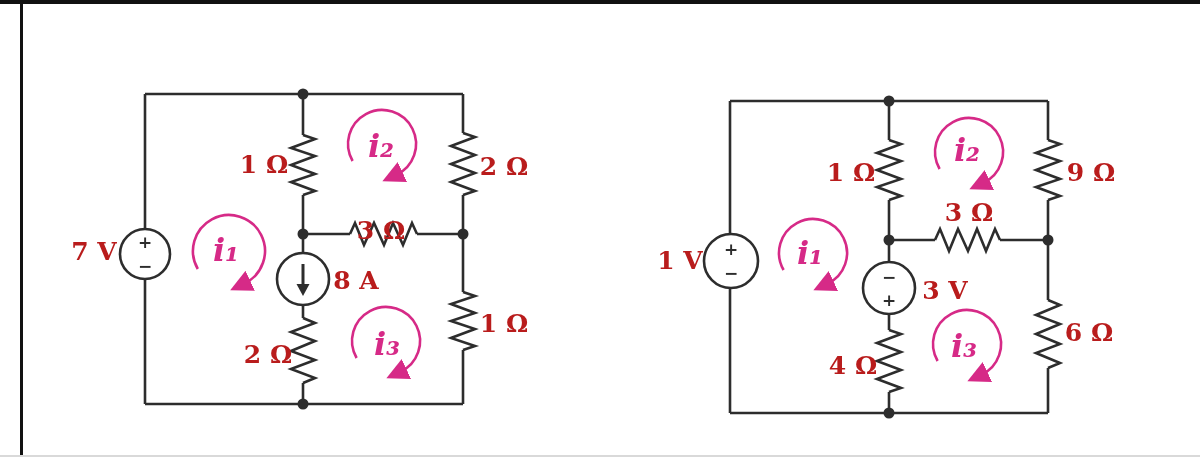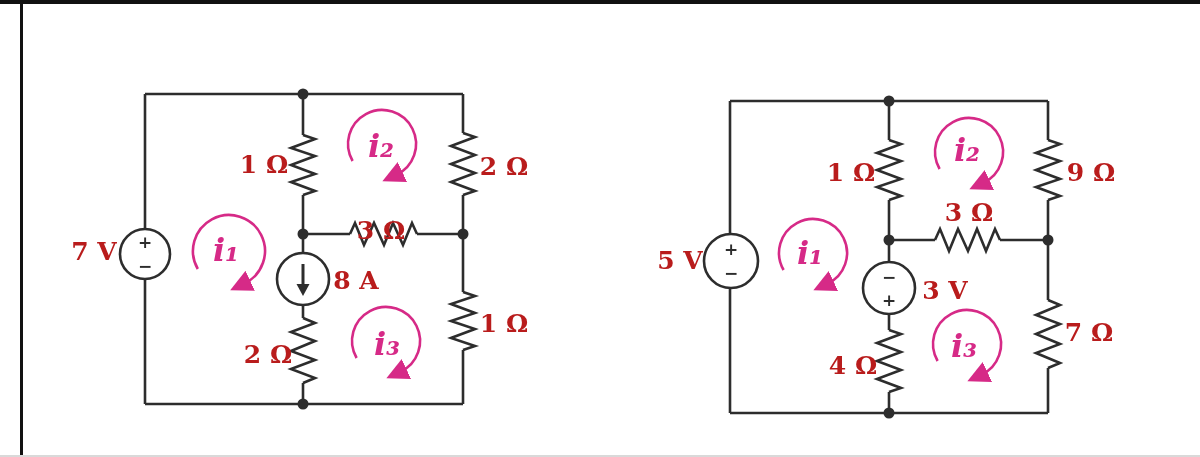--- a/index.html
+++ b/index.html
@@ -125,28 +125,28 @@
   <span class="lbl" style="left:264px;top:164px;">1 Ω</span>
   <span class="lbl" style="left:504px;top:166px;">2 Ω</span>
   <span class="lbl" style="left:381px;top:208px;margin-top:22px;">3 Ω</span>
   <span class="lbl" style="left:356px;top:280px;">8 A</span>
   <span class="lbl" style="left:268px;top:354px;">2 Ω</span>
   <span class="lbl" style="left:504px;top:323px;">1 Ω</span>
   <span class="loop-lbl" style="left:226px;top:250px;">i₁</span>
   <span class="loop-lbl" style="left:381px;top:146px;">i₂</span>
   <span class="loop-lbl" style="left:387px;top:344px;">i₃</span>
 
-  <span class="lbl" style="left:680px;top:260px;">5 V</span>
+  <span class="lbl" style="left:680px;top:260px;">1 V</span>
   <span class="sign" style="left:731px;top:249px;">+</span>
   <span class="sign" style="left:731px;top:273px;">−</span>
   <span class="lbl" style="left:945px;top:290px;">3 V</span>
   <span class="sign" style="left:889px;top:277px;">−</span>
   <span class="sign" style="left:889px;top:300px;">+</span>
   <span class="lbl" style="left:851px;top:172px;">1 Ω</span>
   <span class="lbl" style="left:1091px;top:172px;">9 Ω</span>
   <span class="lbl" style="left:969px;top:212px;">3 Ω</span>
   <span class="lbl" style="left:853px;top:365px;">4 Ω</span>
-  <span class="lbl" style="left:1089px;top:332px;">7 Ω</span>
+  <span class="lbl" style="left:1089px;top:332px;">6 Ω</span>
   <span class="loop-lbl" style="left:810px;top:253px;">i₁</span>
   <span class="loop-lbl" style="left:967px;top:150px;">i₂</span>
   <span class="loop-lbl" style="left:964px;top:346px;">i₃</span>
 
 </div>
 
 </body></html>

